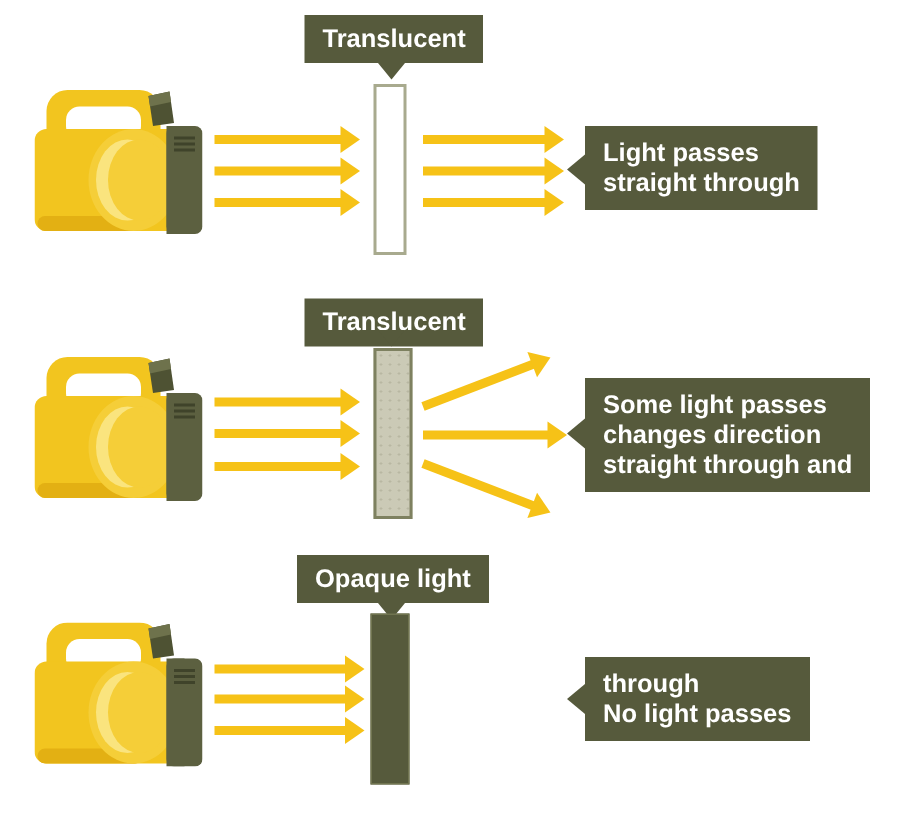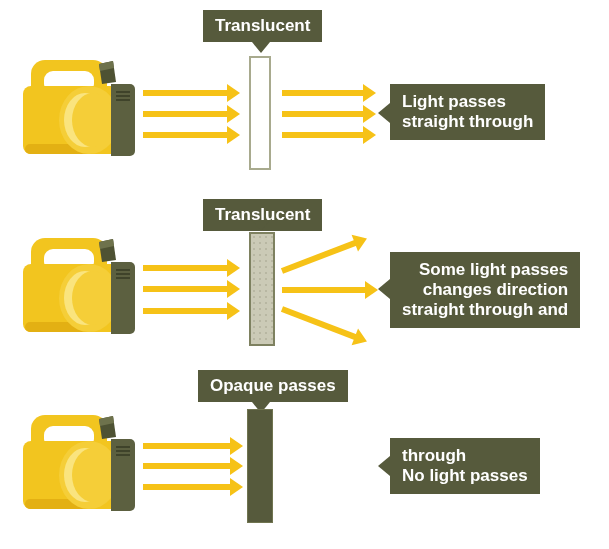--- a/index.html
+++ b/index.html
@@ -205,30 +205,30 @@
     <div class="arrow" style="left:282px;top:281px;width:96px;">
         <div class="shaft"></div>
         <div class="head"></div>
       </div>
     <div class="arrow diag-down" style="left:282px;top:300px;width:91px;">
         <div class="shaft"></div>
         <div class="head"></div>
       </div>
 
     <div class="pointer-left" style="left:378px;top:279px;"></div>
-    <div class="callout" style="left:390px;top:252px;text-align:right;">
+    <div class="callout" style="left:390px;top:252px;">
       <div class="line">Some light passes</div>
       <div class="line">changes direction</div>
       <div class="line">straight through and</div>
     </div>
   </div>
 
   <div class="row-group">
 
-    <div class="mat-label" style="left:198px;top:370px;">Opaque passes</div>
+    <div class="mat-label" style="left:198px;top:370px;">Opaque light</div>
     <div class="pointer-down" style="left:252px;top:402px;"></div>
 
     <svg class="torch" style="left:23px;top:415px;" viewBox="0 0 112 96" aria-hidden="true">
       <rect x="8" y="0" width="76" height="44" rx="14" fill="#F2C51F"></rect>
       <rect x="21" y="11" width="50" height="22" rx="9" fill="#FFFFFF"></rect>
       <rect x="0" y="26" width="96" height="68" rx="8" fill="#F2C51F"></rect>
       <rect x="2" y="84" width="70" height="10" rx="5" fill="#E3B013"></rect>
       <ellipse cx="66" cy="60" rx="30" ry="34" fill="#F5CE38"></ellipse>
       <ellipse cx="62" cy="60" rx="21" ry="27" fill="#FAE47E"></ellipse>
       <ellipse cx="70" cy="60" rx="21" ry="27" fill="#F5CE38"></ellipse>

